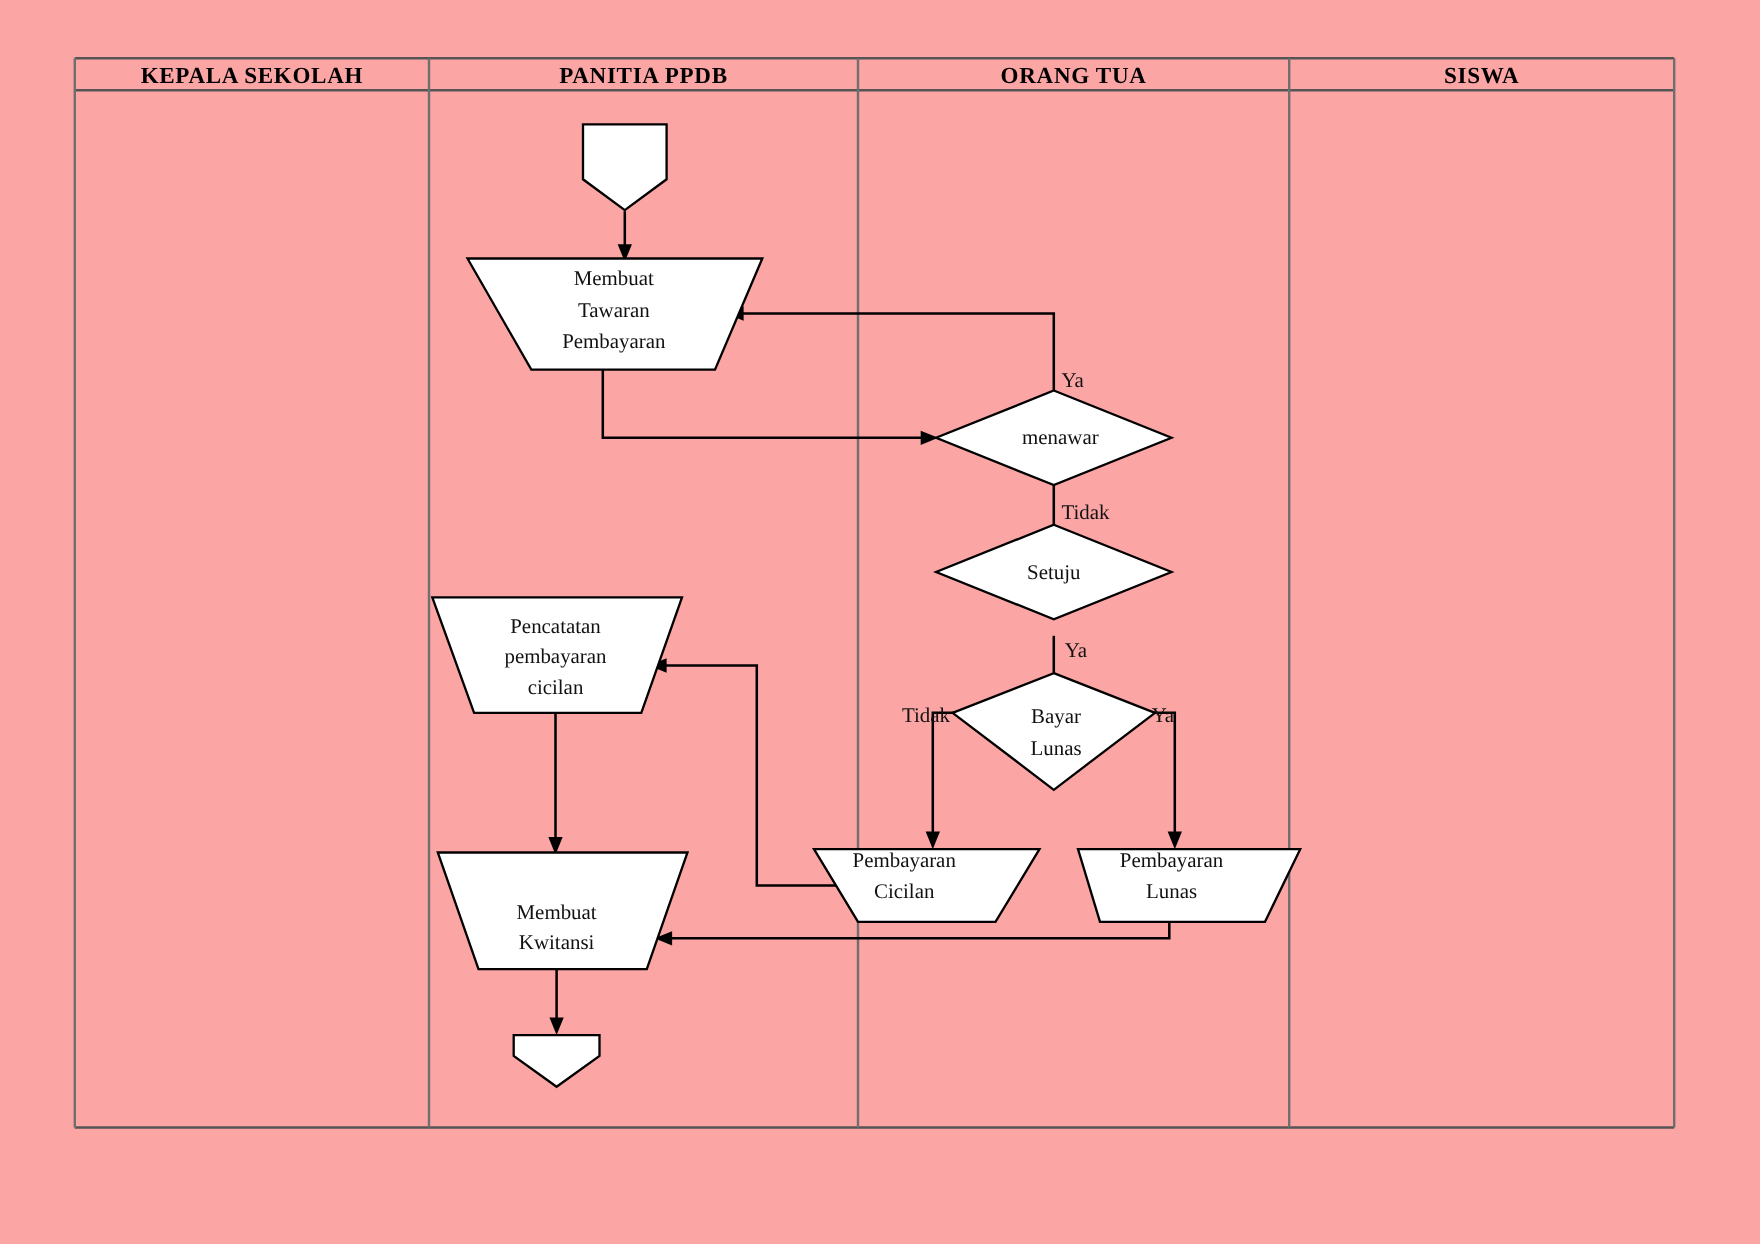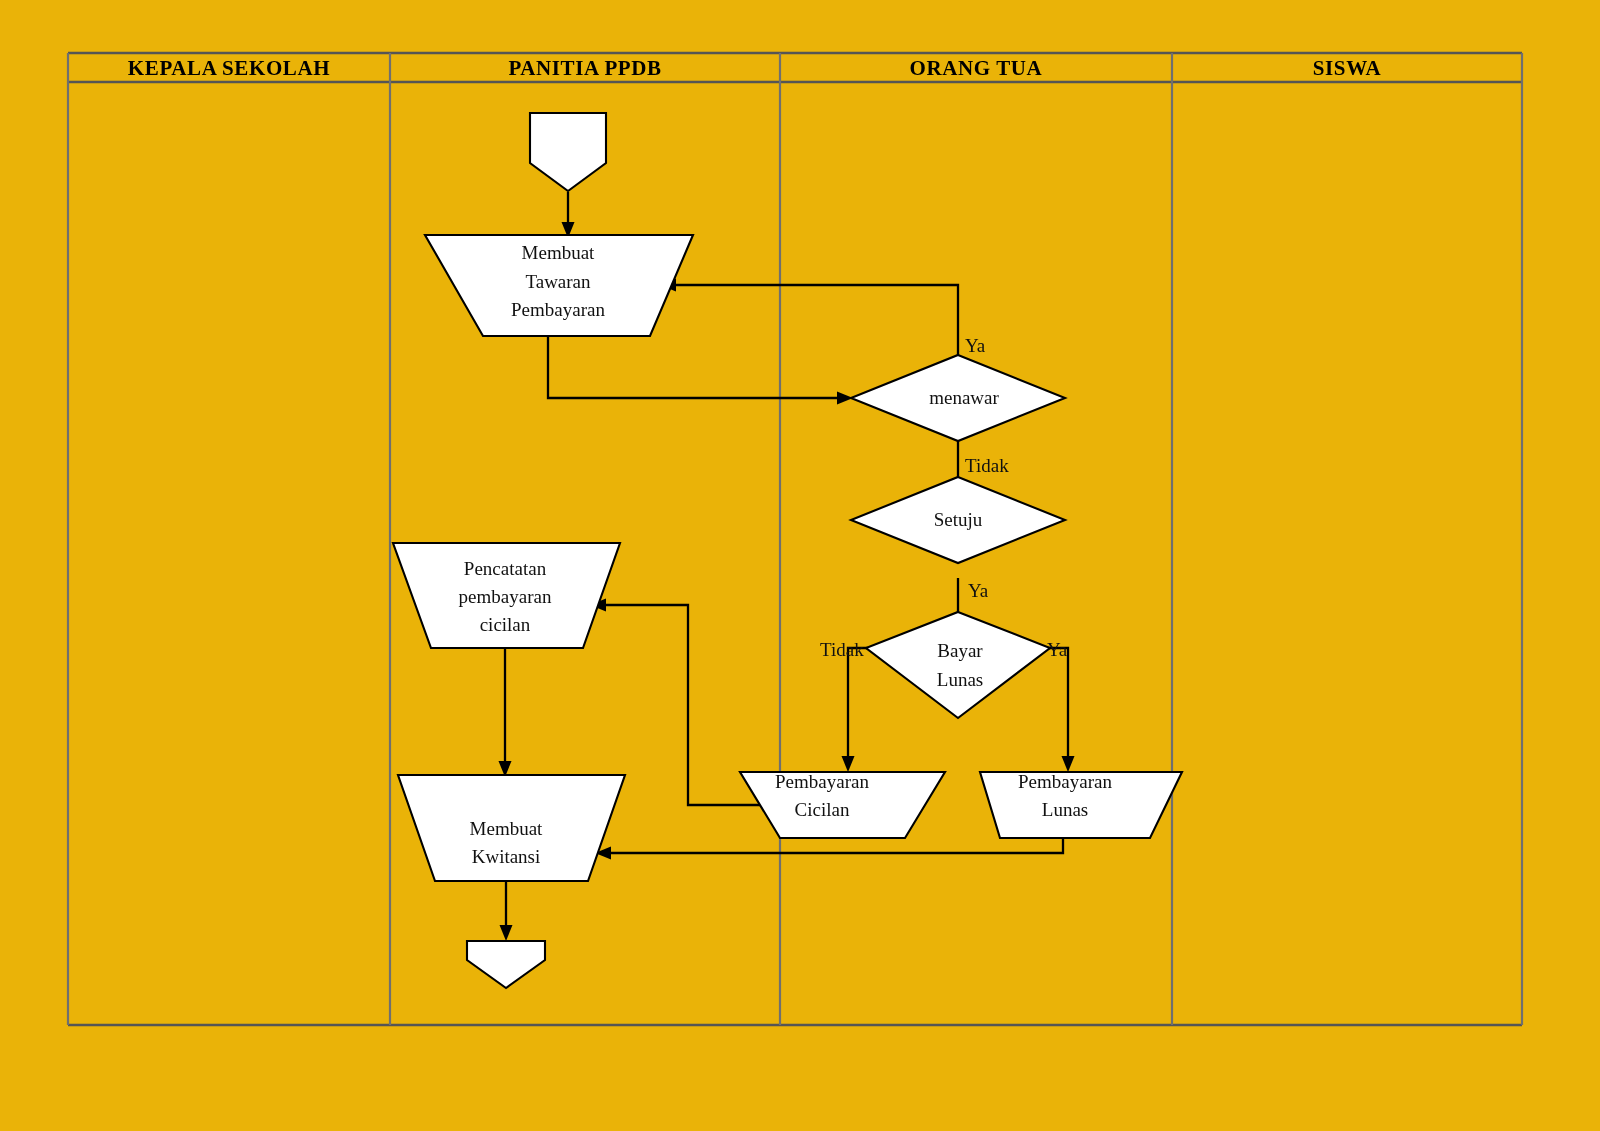--- a/index.html
+++ b/index.html
@@ -4,21 +4,21 @@
 <style>
   html, body {
     margin: 0;
     padding: 0;
     background: #ffffff;
   }
   #page {
     position: relative;
     width: 1600px;
     height: 1131px;
-    background: #eab308;
+    background: #fca5a5;
     font-family: "Liberation Serif", "DejaVu Serif", serif;
     overflow: hidden;
   }
   #flow-svg {
     position: absolute;
     left: 0;
     top: 0;
     width: 1600px;
     height: 1131px;
   }

